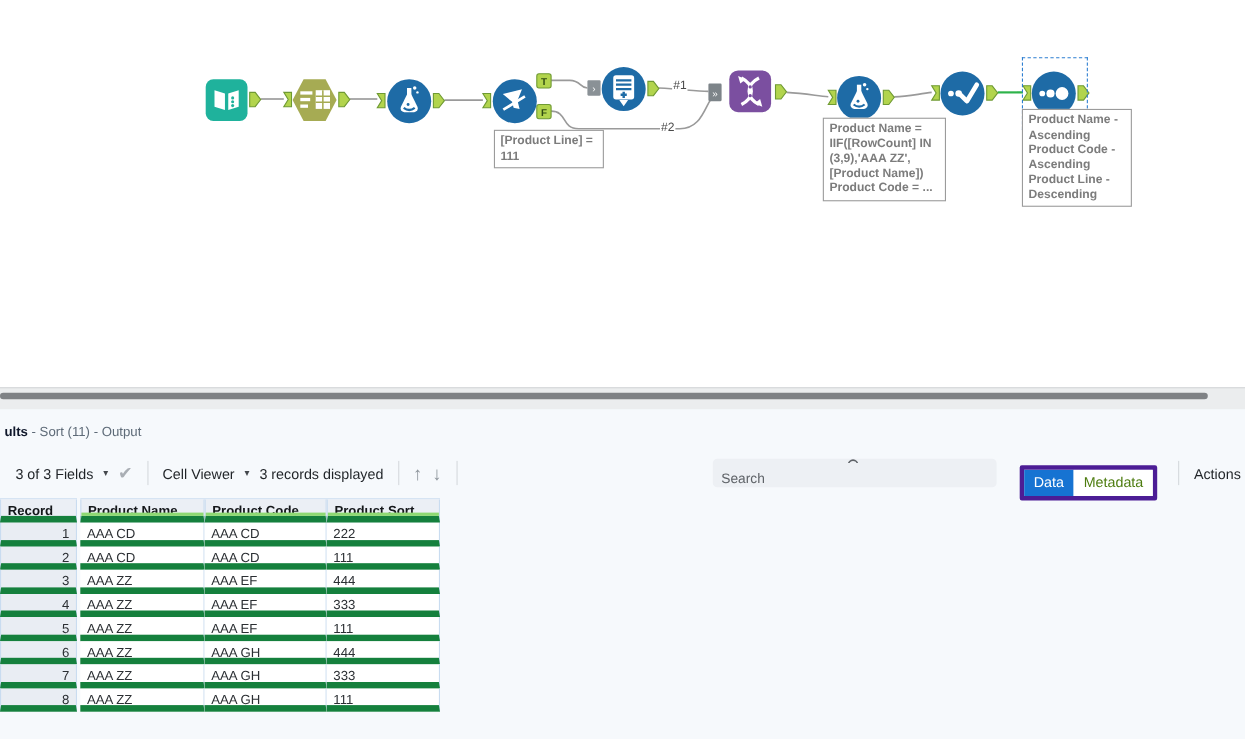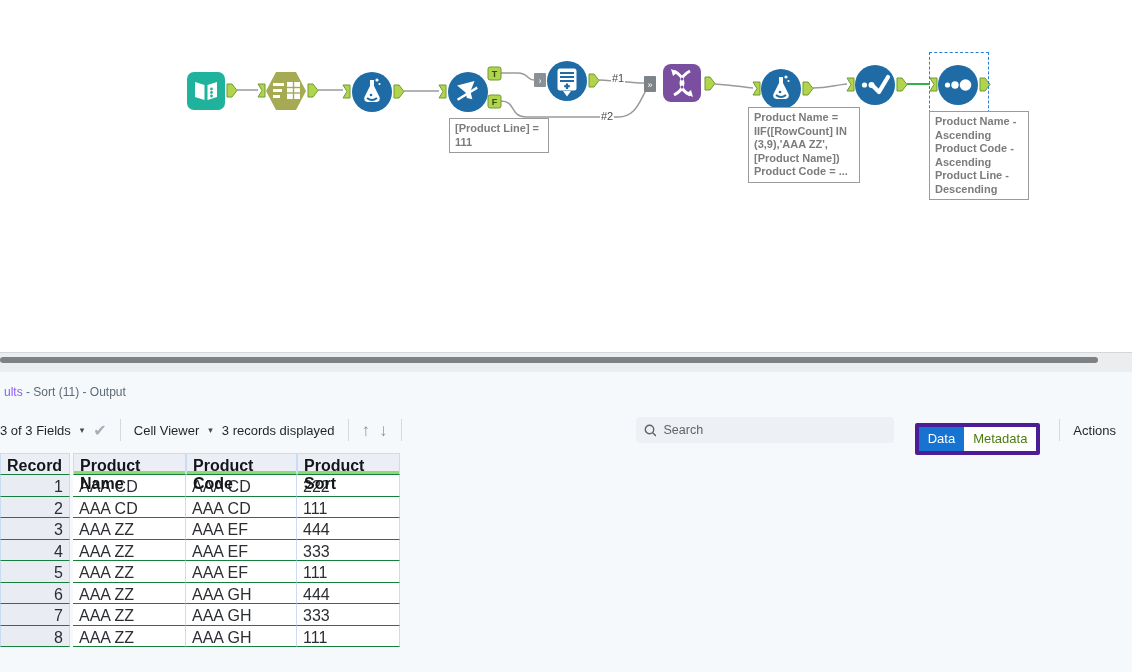--- a/index.html
+++ b/index.html
@@ -12,41 +12,41 @@
        font-size:11px;font-weight:bold;line-height:13.5px;padding:3px 5px;white-space:pre-line;}
   .conn-label{position:absolute;font-size:11px;color:#4a4a4a;background:#fff;padding:0 1px;}
   #overlay{position:absolute;left:0;top:0;}
   .selbox{position:absolute;border:1px dashed #2e7fd1;background:transparent;}
   
   #splitter{position:absolute;left:0;top:352px;width:1132px;height:20px;background:#ebedee;border-top:1px solid #d4d6d8;}
   #splitter .bar{position:absolute;left:0;top:4px;width:1098px;height:6px;background:#7f8285;border-radius:3px;}
   
   #results{position:absolute;left:0;top:372px;width:1132px;height:300px;background:#f6f9fc;}
   #res-title{position:absolute;left:4px;top:13px;font-size:12px;color:#5d6a77;}
-  #res-title .b{font-weight:normal;color:#8b5cf6;}
+  #res-title .b{font-weight:bold;color:#0f172a;}
   #res-toolbar{position:absolute;left:0;top:42px;width:1132px;height:32px;display:flex;align-items:center;
-               box-sizing:border-box;font-size:13px;color:#1f2327;gap:9px;}
+               padding-left:14px;box-sizing:border-box;font-size:13px;color:#1f2327;gap:9px;}
   .caret{font-size:9px;color:#44484c;}
   .tb-check{color:#a9aeb4;font-size:16px;font-weight:bold;}
   .vsep{width:1px;height:22px;background:#d5d9dd;margin:0 4px;}
   .arrow{font-size:17px;color:#8d949b;line-height:1;}
   #search-box{margin-left:auto;display:flex;align-items:center;width:258px;height:26px;background:#edf0f4;
-              border-radius:4px;padding:0 8px;box-sizing:border-box;gap:6px;}
+              border-radius:4px;padding:0 8px;box-sizing:border-box;gap:6px;flex-direction:column;}
   #search-box input{border:none;background:transparent;outline:none;font-size:12.5px;color:#333;width:100%;
                     font-family:"Liberation Sans",sans-serif;}
   #search-box input::placeholder{color:#5f6368;}
   #seg{display:flex;border:4px solid #4c1d95;border-radius:2px;overflow:hidden;margin-left:12px;margin-top:18px;}
   #seg .seg-btn{padding:4px 9px;font-size:13px;line-height:16px;cursor:pointer;}
   #seg .on{background:#1673d2;color:#fff;}
   #seg .off{background:#fff;color:#4d7c0f;}
-  #actions{font-size:13px;color:#1f2327;margin-right:16px;}
+  #actions{font-size:13px;color:#1f2327;margin-right:4px;}
   
   #table-wrap{position:absolute;left:0;top:81px;display:flex;}
   .tcol{border-top:1px solid #c9dcf0;}
-  .cell{box-sizing:border-box;font-size:16px;color:#2b2f33;border-bottom:1px solid #15803d;
+  .cell{box-sizing:border-box;font-size:12px;color:#2b2f33;border-bottom:6px solid #15803d;
         border-right:1px solid #c9dcf0;padding:3px 6px 0 6px;height:21.5px;background:#fff;}
   .hcell{height:21px;font-weight:bold;color:#14171a;background:#ebeff5;position:relative;border-left:1px solid #c9dcf0;}
   .hcell .greenbar{position:absolute;left:0;right:0;bottom:0;height:3px;background:#8ed973;}
   .rec{background:#e9edf3;text-align:right;border-left:1px solid #c9dcf0;}
   #rec-col{width:70px;}
   #data-col{margin-left:3px;display:grid;grid-template-columns:113px 111px 103px;}
 </style>
 </head>
 <body>
 
@@ -207,21 +207,21 @@
       </svg>
     </div>
 
     <div class="ann" style="left:437px;top:118px;width:88px;margin-left:12px;">[Product Line] =
 111</div>
     <div class="ann" style="left:748px;top:107px;width:100px;">Product Name =
 IIF([RowCount] IN
 (3,9),'AAA ZZ',
 [Product Name])
 Product Code = ...</div>
-    <div class="ann" style="left:929px;top:111px;width:88px;">Product Name -
+    <div class="ann" style="left:929px;top:99px;width:88px;">Product Name -
 Ascending
 Product Code -
 Ascending
 Product Line -
 Descending</div>
   </div>
 
   <div id="splitter">
     <div class="bar"></div>
   </div>

